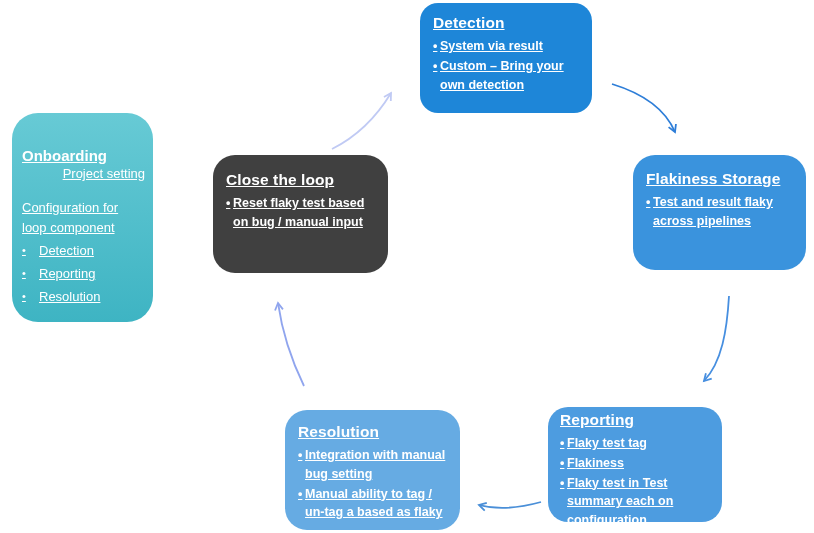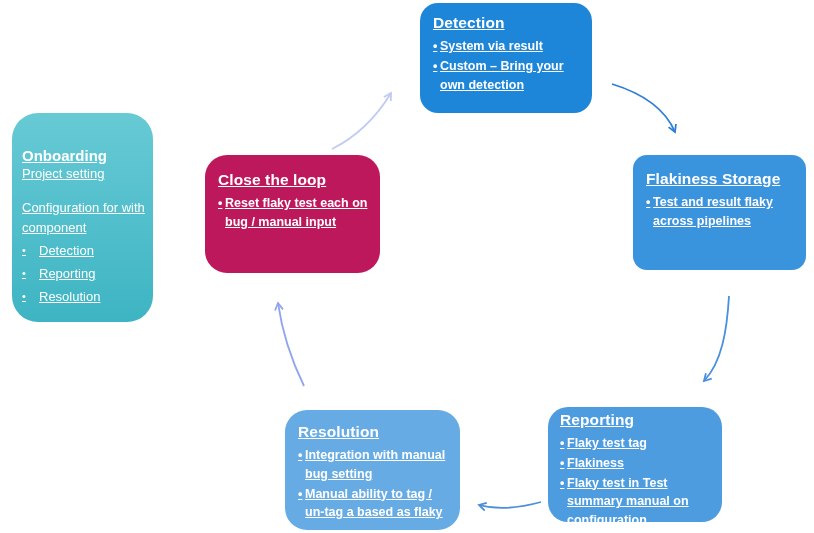--- a/index.html
+++ b/index.html
@@ -5,33 +5,33 @@
   html,body{margin:0;padding:0;background:#ffffff;}
   body{width:814px;height:533px;font-family:"Liberation Sans",sans-serif;}
   .canvas{position:relative;width:814px;height:533px;background:#ffffff;overflow:hidden;}
   .arrows{position:absolute;left:0;top:0;width:814px;height:533px;pointer-events:none;}
 
   .node{position:absolute;color:#ffffff;box-sizing:border-box;text-decoration:underline;}
   .n-title{font-weight:700;font-size:15.5px;letter-spacing:.1px;}
 
   
   .n-detection{left:420px;top:3px;width:172px;height:110px;border-radius:18px;padding:11px 12px 0 13px;}
-  .n-flakiness{left:633px;top:155px;width:173px;height:115px;border-radius:14px;padding:15px 10px 0 13px;}
+  .n-flakiness{left:633px;top:155px;width:173px;height:115px;border-radius:22px;padding:15px 10px 0 13px;}
   .n-reporting{left:548px;top:407px;width:174px;height:115px;border-radius:20px;padding:4px 10px 0 12px;}
   .n-resolution{left:285px;top:410px;width:175px;height:120px;border-radius:22px;padding:13px 10px 0 13px;}
   .n-close{left:205px;top:155px;width:175px;height:118px;border-radius:22px;padding:16px 10px 0 13px;}
 
   .bullets{margin-top:5px;font-size:12.5px;font-weight:700;line-height:1.5;}
   .bullet{display:flex;margin-bottom:1px;}
   .dot{flex:none;width:7px;}
 
   
   .n-onboarding{left:12px;top:113px;width:141px;height:209px;border-radius:26px;padding:34px 8px 0 10px;}
   .ob-title{font-size:15px;font-weight:700;}
-  .ob-sub{font-size:13px;margin-top:2px;}
+  .ob-sub{font-size:13px;margin-top:2px;text-align:right;}
   .ob-body{font-size:13px;margin-top:17px;line-height:1.55;}
   .ob-bullets{margin-top:2px;font-size:13px;line-height:1.75;}
   .ob-bullet{display:flex;}
   .ob-dot{flex:none;width:17px;font-size:11px;padding-top:1px;}
 </style>
 </head>
 <body>
 
 <div class="canvas">
 
@@ -56,21 +56,21 @@
     <path d="M332,149 Q368,131 391,93" fill="none" stroke-width="1.8" marker-end="url(#ah0)" stroke="#c0caf4"></path>
     <path d="M612,84 Q661,99 675,132" fill="none" stroke-width="1.8" marker-end="url(#ah1)" stroke="#2e7ed8"></path>
     <path d="M729,296 C727,330 722,362 704,381" fill="none" stroke-width="1.8" marker-end="url(#ah2)" stroke="#478fe0"></path>
     <path d="M541,502 Q505,512 479,505" fill="none" stroke-width="1.8" marker-end="url(#ah3)" stroke="#4a8fd8"></path>
     <path d="M304,386 Q284,345 278,303" fill="none" stroke-width="1.8" marker-end="url(#ah4)" stroke="#90a5ee"></path>
   </svg>
 
   <div class="node n-onboarding" style="background: linear-gradient(rgb(103, 202, 213), rgb(62, 180, 195));">
     <div class="ob-title">Onboarding</div>
     <div class="ob-sub">Project setting</div>
-    <div class="ob-body">Configuration for with component</div>
+    <div class="ob-body">Configuration for loop component</div>
     <div class="ob-bullets">
       <div class="ob-bullet">
         <span class="ob-dot">•</span>
         <span>Detection</span>
       </div>
       <div class="ob-bullet">
         <span class="ob-dot">•</span>
         <span>Reporting</span>
       </div>
       <div class="ob-bullet">
@@ -110,42 +110,42 @@
       <div class="bullet">
         <span class="dot">•</span>
         <span>Flaky test tag</span>
       </div>
       <div class="bullet">
         <span class="dot">•</span>
         <span>Flakiness</span>
       </div>
       <div class="bullet">
         <span class="dot">•</span>
-        <span>Flaky test in Test summary manual on configuration</span>
+        <span>Flaky test in Test summary each on configuration</span>
       </div>
     </div>
   </div>
 
   <div class="node n-resolution" style="background: rgb(102, 171, 227);">
     <div class="n-title">Resolution</div>
     <div class="bullets">
       <div class="bullet">
         <span class="dot">•</span>
         <span>Integration with manual bug setting</span>
       </div>
       <div class="bullet">
         <span class="dot">•</span>
         <span>Manual ability to tag / un-tag a based as flaky</span>
       </div>
     </div>
   </div>
 
-  <div class="node n-close" style="background: #be185d;">
+  <div class="node n-close" style="background: #404040; margin-left: 8px;">
     <div class="n-title">Close the loop</div>
     <div class="bullets">
       <div class="bullet">
         <span class="dot">•</span>
-        <span>Reset flaky test each on bug / manual input</span>
+        <span>Reset flaky test based on bug / manual input</span>
       </div>
     </div>
   </div>
 
 </div>
 
 </body></html>

